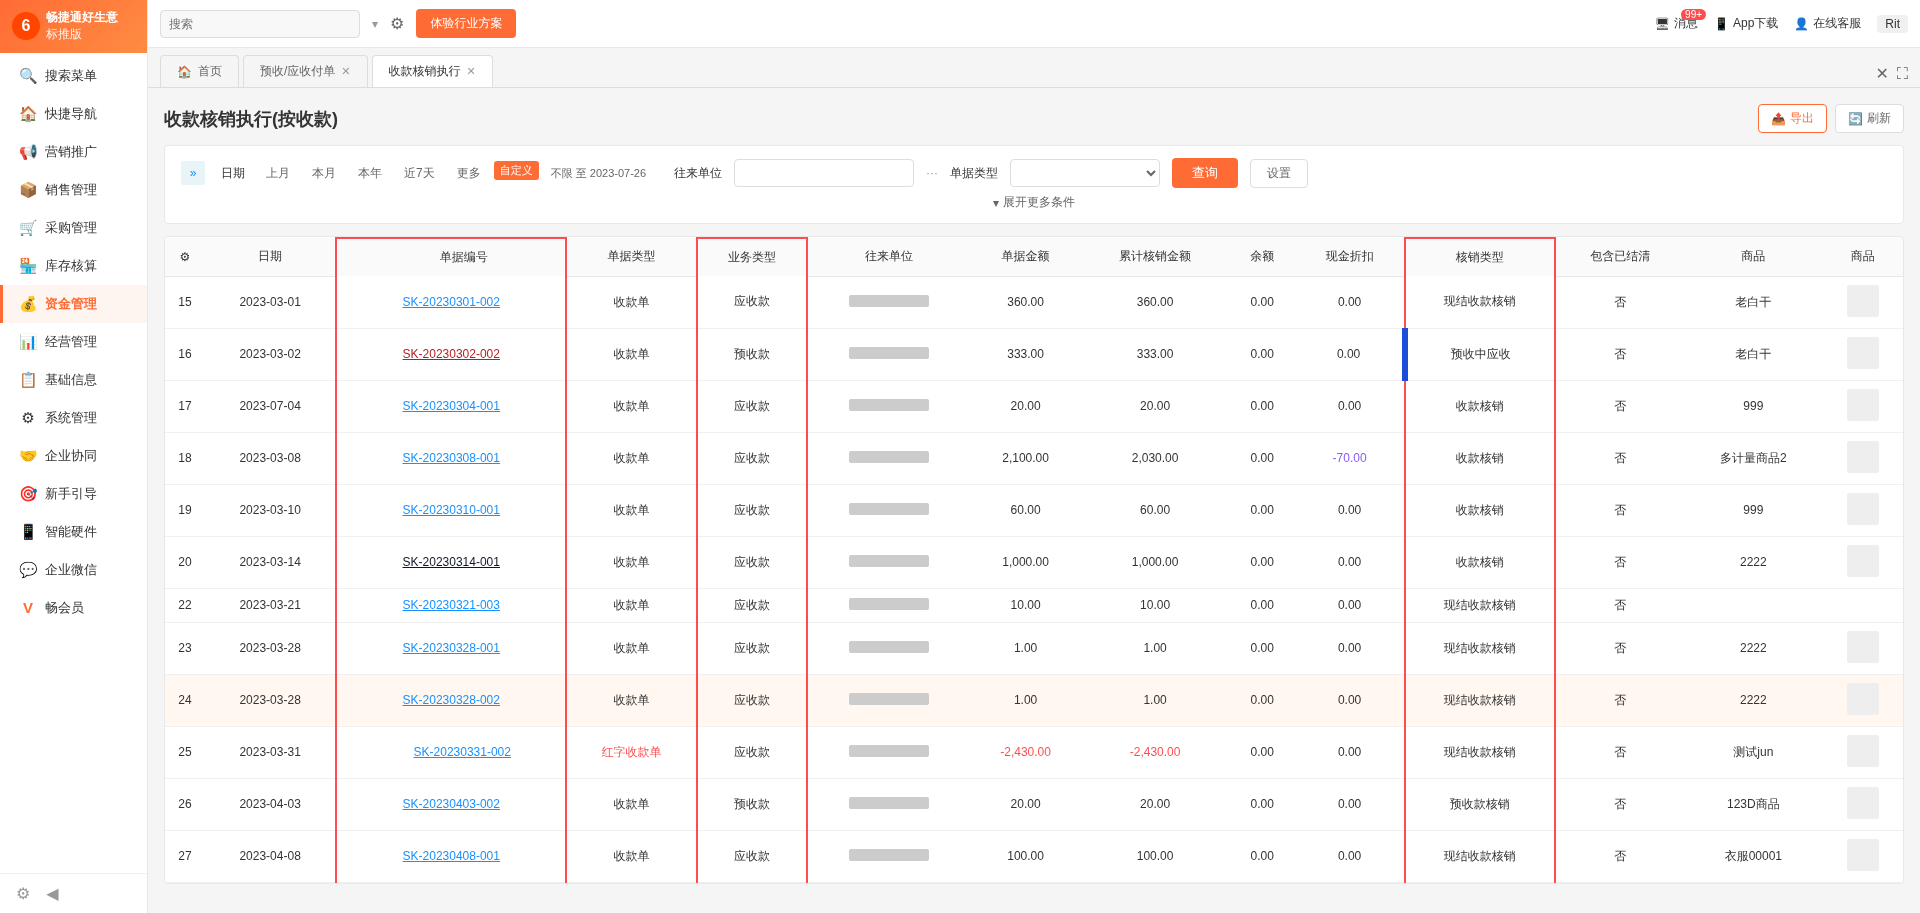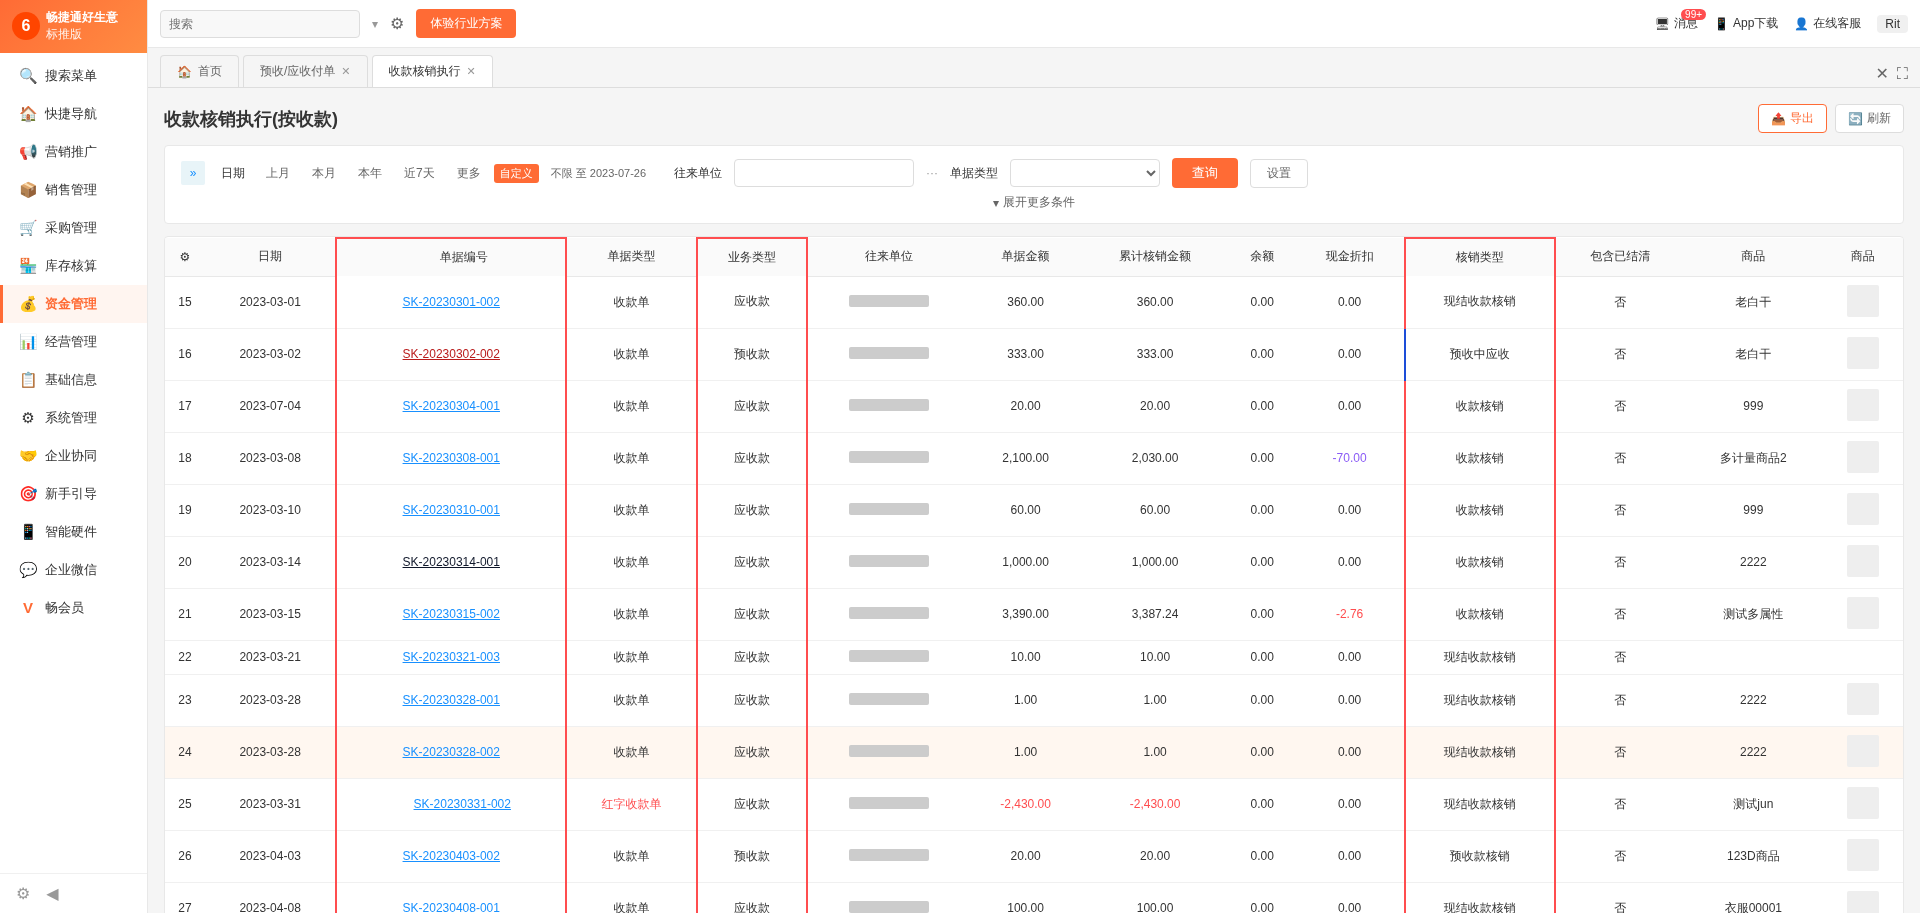--- a/index.html
+++ b/index.html
@@ -125,21 +125,21 @@
       background: #fff; border-radius: 4px; padding: 12px 16px;
       margin-bottom: 12px; border: 1px solid #e8e8e8;
     }
     .filter-row { display: flex; align-items: center; gap: 12px; flex-wrap: wrap; }
     .filter-expand-btn {
       width: 24px; height: 24px; background: #e8f4f8;
       border-radius: 2px; display: flex; align-items: center; justify-content: center;
       cursor: pointer; color: #1890ff; font-size: 12px; border: none; margin-right: 4px;
     }
     .filter-label { color: #333; font-size: 12px; white-space: nowrap; }
-    .filter-date-group { display: flex; align-items: center; gap: 4px; }
+    .filter-date-group { display: flex; align-items: flex-start; gap: 4px; }
     .filter-date-btn {
       padding: 3px 8px; border-radius: 3px; cursor: pointer; font-size: 12px;
       border: 1px solid transparent; color: #666; background: transparent;
     }
     .filter-date-custom {
       background: #ff6b35; color: #fff; padding: 2px 6px; border-radius: 3px; font-size: 11px;
     }
     .filter-date-range { color: #666; font-size: 11px; }
     .filter-input {
       height: 28px; border: 1px solid #ddd; border-radius: 4px;
@@ -413,21 +413,21 @@
       </td>
       <td style="">收款单</td>
       <td style="border-left:2px solid #ff4d4f;border-right:2px solid #ff4d4f;">预收款</td>
       <td>
         <span style="display:inline-block;width:80px;height:12px;background:#ccc;border-radius:2px;"></span>
       </td>
       <td style="">333.00</td>
       <td style="">333.00</td>
       <td>0.00</td>
       <td style="">0.00</td>
-      <td style="border-left:2px solid #1d4ed8;border-right:2px solid #ff4d4f;">预收中应收</td>
+      <td style="border-left:6px solid #1d4ed8;border-right:2px solid #ff4d4f;">预收中应收</td>
       <td>否</td>
       <td>老白干</td>
       <td>
         <span style="display:inline-block;width:32px;height:32px;background:#eee;border-radius:2px;"></span>
       </td>
     </tr>
             <tr>
       <td>17</td>
       <td>2023-07-04</td>
       <td style="border-left:2px solid #ff4d4f;border-right:2px solid #ff4d4f;">
@@ -504,42 +504,20 @@
       <td>
         <span style="display:inline-block;width:80px;height:12px;background:#ccc;border-radius:2px;"></span>
       </td>
       <td style="">1,000.00</td>
       <td style="">1,000.00</td>
       <td>0.00</td>
       <td style="">0.00</td>
       <td style="border-left:2px solid #ff4d4f;border-right:2px solid #ff4d4f;">收款核销</td>
       <td>否</td>
       <td>2222</td>
-      <td>
-        <span style="display:inline-block;width:32px;height:32px;background:#eee;border-radius:2px;"></span>
-      </td>
-    </tr>
-            <tr>
-      <td>21</td>
-      <td>2023-03-15</td>
-      <td style="border-left:2px solid #ff4d4f;border-right:2px solid #ff4d4f;">
-        <a class="link" href="#" style="color:#1890ff;">SK-20230315-002</a>
-      </td>
-      <td style="">收款单</td>
-      <td style="border-left:2px solid #ff4d4f;border-right:2px solid #ff4d4f;">应收款</td>
-      <td>
-        <span style="display:inline-block;width:80px;height:12px;background:#ccc;border-radius:2px;"></span>
-      </td>
-      <td style="">3,390.00</td>
-      <td style="">3,387.24</td>
-      <td>0.00</td>
-      <td style="color:#ff4d4f;">-2.76</td>
-      <td style="border-left:2px solid #ff4d4f;border-right:2px solid #ff4d4f;">收款核销</td>
-      <td>否</td>
-      <td>测试多属性</td>
       <td>
         <span style="display:inline-block;width:32px;height:32px;background:#eee;border-radius:2px;"></span>
       </td>
     </tr>
             <tr>
       <td>22</td>
       <td>2023-03-21</td>
       <td style="border-left:2px solid #ff4d4f;border-right:2px solid #ff4d4f;">
         <a class="link" href="#" style="color:#1890ff;">SK-20230321-003</a>
       </td>

